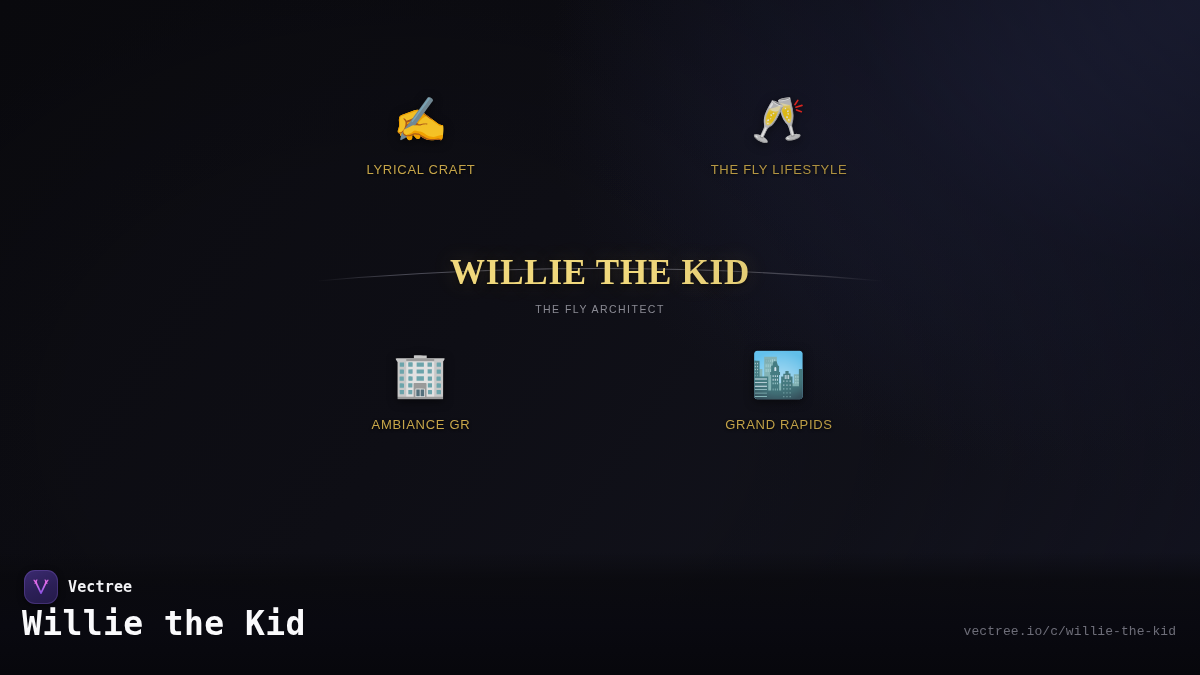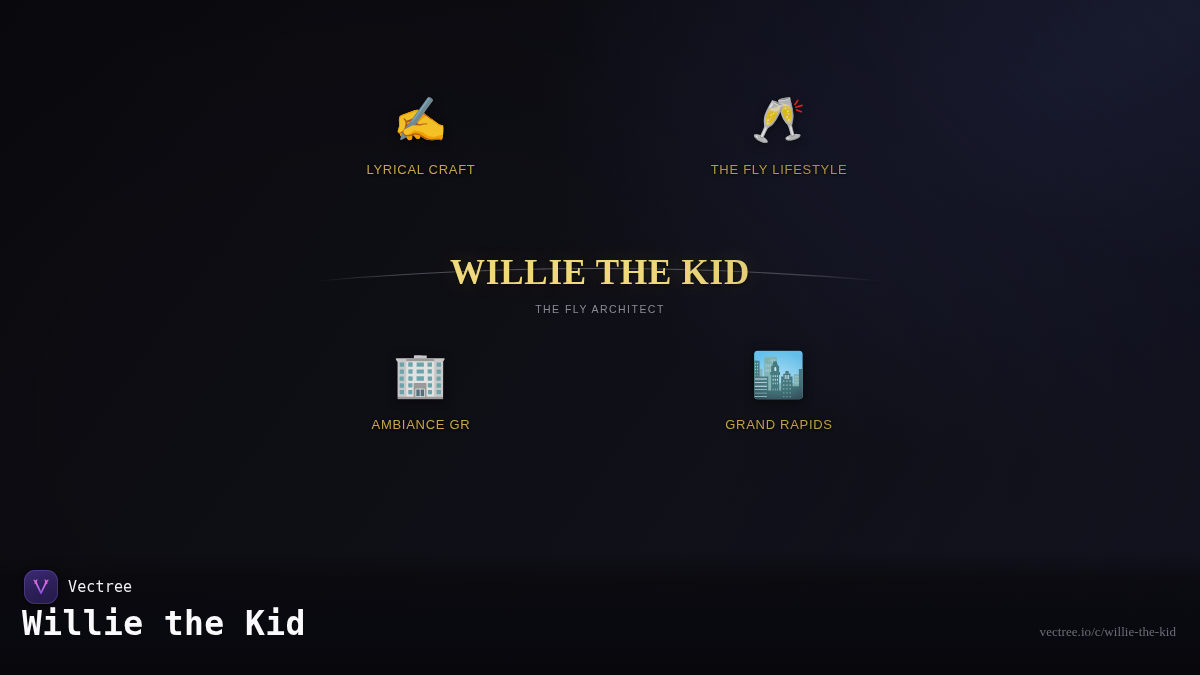--- a/index.html
+++ b/index.html
@@ -137,42 +137,42 @@
     background: linear-gradient(160deg, #3b2a70 0%, #2b1f56 55%, #241a48 100%);
     box-shadow: inset 0 0 0 1px rgba(150,110,230,0.25), 0 2px 6px rgba(0,0,0,0.5);
     display: flex;
     align-items: center;
     justify-content: center;
   }
 
   #brand-name {
     font-family: "DejaVu Sans Mono", "Liberation Mono", monospace;
     font-size: 15px;
-    font-weight: 400;
+    font-weight: 700;
     color: #f2f2f5;
     letter-spacing: 0.01em;
   }
 
   #footer-title {
     position: absolute;
     left: 22px;
     top: 52px;
     font-family: "DejaVu Sans Mono", "Liberation Mono", monospace;
     font-size: 33px;
     font-weight: 700;
     color: #fafafc;
     letter-spacing: 0.012em;
     line-height: 40px;
   }
 
   #footer-url {
     position: absolute;
     right: 24px;
     top: 72px;
-    font-family: Liberation Serif, serif;
+    font-family: Liberation Mono, monospace;
     font-size: 13px;
     color: #6d6d78;
     letter-spacing: 0.005em;
   }
 </style>
 </head>
 <body>
 
 <div id="canvas">
 

